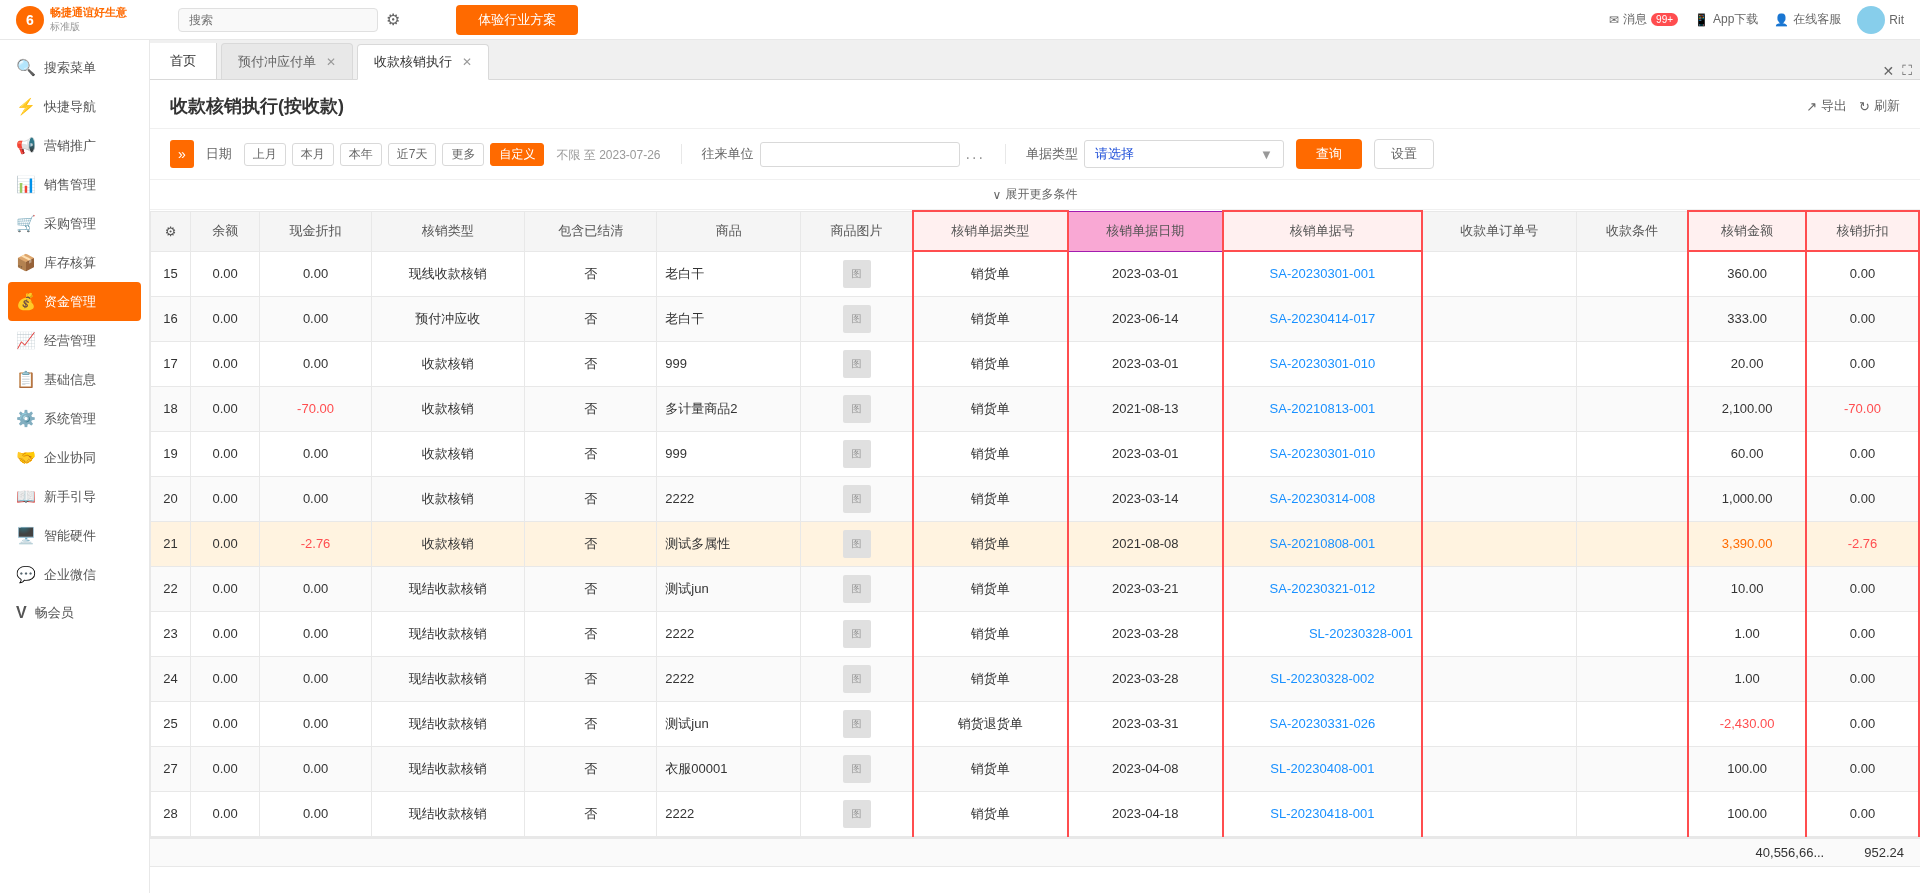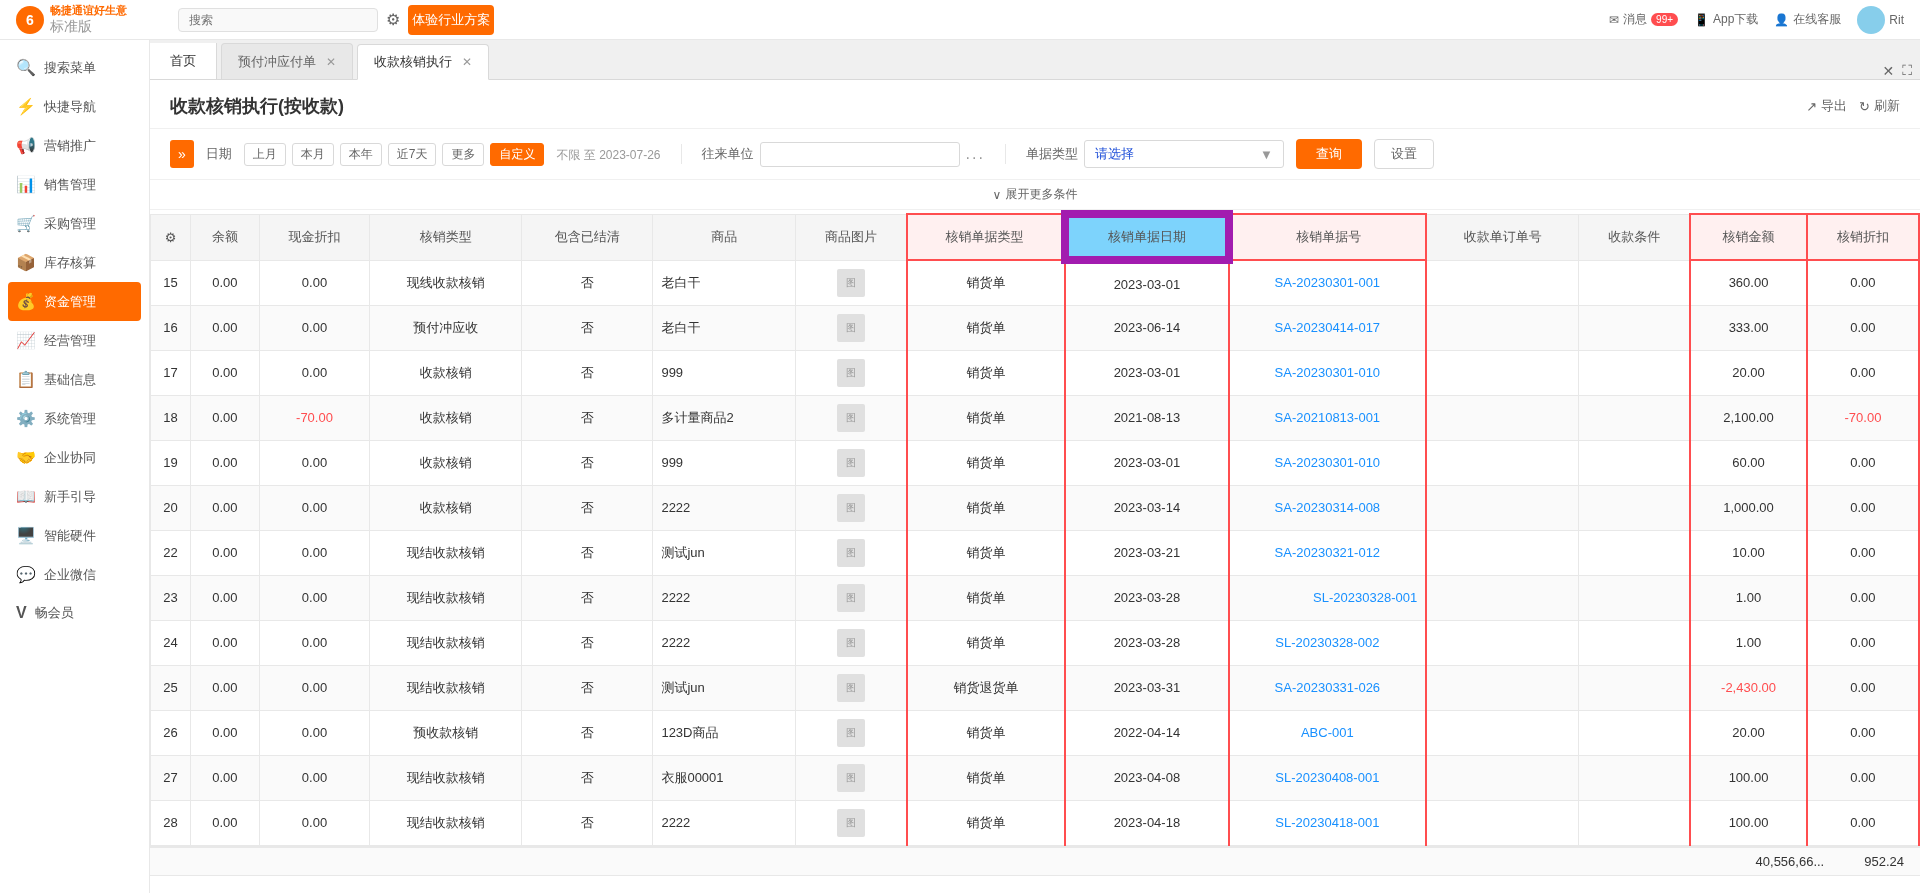--- a/index.html
+++ b/index.html
@@ -5,21 +5,21 @@
     * { box-sizing: border-box; margin: 0; padding: 0; }
     body { font-family: 'Microsoft YaHei', Arial, sans-serif; font-size: 13px; background: #f5f5f5; color: #333; overflow: hidden; height: 893px; }
 
     
     .top-bar { height: 40px; background: #fff; display: flex; align-items: center; padding: 0 16px; border-bottom: 1px solid #e8e8e8; gap: 12px; }
     .logo-area { display: flex; align-items: center; gap: 6px; width: 150px; }
     .logo-icon { width: 28px; height: 28px; background: #ff6a00; border-radius: 50%; display: flex; align-items: center; justify-content: center; color: white; font-weight: bold; font-size: 14px; }
     .top-center { flex: 1; display: flex; align-items: center; gap: 8px; }
     .search-bar { border: 1px solid #e0e0e0; border-radius: 4px; padding: 4px 10px; width: 200px; color: #999; background: #f9f9f9; font-size: 12px; }
     .settings-icon { color: #666; cursor: pointer; font-size: 16px; }
-    .orange-btn { background: #ff6a00; color: white; border: none; padding: 6px 4px; border-radius: 4px; cursor: pointer; font-size: 13px; }
+    .orange-btn { background: #ff6a00; color: white; border: none; padding: 6px 22px; border-radius: 4px; cursor: pointer; font-size: 13px; margin-left: 48px; }
     .top-right { display: flex; align-items: center; gap: 16px; margin-left: auto; }
     .top-right-item { display: flex; align-items: center; gap: 4px; color: #666; cursor: pointer; font-size: 12px; }
     .badge { background: #ff4d4f; color: white; border-radius: 10px; padding: 1px 5px; font-size: 10px; }
     .user-avatar { width: 28px; height: 28px; background: #87ceeb; border-radius: 50%; }
 
     
     .layout { display: flex; height: calc(893px - 40px); }
     .sidebar { width: 150px; background: white; border-right: 1px solid #e8e8e8; display: flex; flex-direction: column; padding-top: 8px; }
     .sidebar-item { display: flex; align-items: center; gap: 8px; padding: 10px 16px; cursor: pointer; color: #555; font-size: 13px; }
     .sidebar-item.active { background: #ff6a00; color: white; border-radius: 4px; margin: 0 8px; padding: 10px 8px; }
@@ -86,21 +86,21 @@
 </head>
 <body>
 
 <div class="top-bar">
   <div class="logo-area">
     <div class="logo-icon">
       <span>6</span>
     </div>
     <div>
       <div style="font-size:11px;color:#ff6a00;font-weight:bold;">畅捷通谊好生意</div>
-      <div style="font-size:14px;color:#999;">标准版</div>
+      <div style="font-size:10px;color:#999;">标准版</div>
     </div>
   </div>
   <div class="top-center">
     <input class="search-bar" readonly="" style="cursor: pointer;" placeholder="搜索">
     <span class="settings-icon">⚙</span>
     <button class="orange-btn">体验行业方案</button>
   </div>
   <div class="top-right">
     <div class="top-right-item">
       <span>✉</span>
@@ -276,21 +276,21 @@
           <thead>
             <tr>
               <th class="gear-cell">⚙</th>
               <th>余额</th>
               <th>现金折扣</th>
               <th>核销类型</th>
               <th>包含已结清</th>
               <th>商品</th>
               <th>商品图片</th>
               <th style="border:2px solid #ff4d4f;background:#fff0f0;">核销单据类型</th>
-              <th style="border:8px solid #a21caf;background:#7dd3fc;">核销单据日期</th>
+              <th style="border:1px solid #a21caf;background:#f9a8d4;">核销单据日期</th>
               <th style="border:2px solid #ff4d4f;background:#fff0f0;">核销单据号</th>
               <th>收款单订单号</th>
               <th>收款条件</th>
               <th style="border:2px solid #ff4d4f;background:#fff0f0;">核销金额</th>
               <th style="border:2px solid #ff4d4f;background:#fff0f0;">核销折扣</th>
             </tr>
           </thead>
           <tbody id="table-body">
           <tr>
     <td>15</td>
@@ -393,20 +393,38 @@
                   <div style="width:28px;height:28px;background:#e0e0e0;border-radius:2px;margin:auto;display:flex;align-items:center;justify-content:center;font-size:10px;color:#999;">图</div>
                 </td>
     <td style="border-left:2px solid #ff4d4f;border-right:2px solid #ff4d4f;">销货单</td>
     <td style="border-left:2px solid #ff4d4f;border-right:2px solid #ff4d4f;">2023-03-14</td>
     <td style="border-left:2px solid #ff4d4f;border-right:2px solid #ff4d4f;"><a class="link-text">SA-20230314-008</a></td>
     <td></td>
     <td></td>
     <td class="" style="border-left:2px solid #ff4d4f;border-right:2px solid #ff4d4f;">1,000.00</td>
     <td class="" style="border-left:2px solid #ff4d4f;border-right:2px solid #ff4d4f;">0.00</td>
   </tr>
+              <tr class="highlighted">
+    <td>21</td>
+    <td>0.00</td>
+    <td class="red-text">-2.76</td>
+    <td>收款核销</td>
+    <td>否</td>
+    <td class="left">测试多属性</td>
+    <td>
+                  <div style="width:28px;height:28px;background:#e0e0e0;border-radius:2px;margin:auto;display:flex;align-items:center;justify-content:center;font-size:10px;color:#999;">图</div>
+                </td>
+    <td style="border-left:2px solid #ff4d4f;border-right:2px solid #ff4d4f;">销货单</td>
+    <td style="border-left:2px solid #ff4d4f;border-right:2px solid #ff4d4f;">2021-08-08</td>
+    <td style="border-left:2px solid #ff4d4f;border-right:2px solid #ff4d4f;"><a class="link-text">SA-20210808-001</a></td>
+    <td></td>
+    <td></td>
+    <td class="orange-text" style="border-left:2px solid #ff4d4f;border-right:2px solid #ff4d4f;">3,390.00</td>
+    <td class="red-text" style="border-left:2px solid #ff4d4f;border-right:2px solid #ff4d4f;">-2.76</td>
+  </tr>
               <tr>
     <td>22</td>
     <td>0.00</td>
     <td class="">0.00</td>
     <td>现结收款核销</td>
     <td>否</td>
     <td class="left">测试jun</td>
     <td>
                   <div style="width:28px;height:28px;background:#e0e0e0;border-radius:2px;margin:auto;display:flex;align-items:center;justify-content:center;font-size:10px;color:#999;">图</div>
                 </td>
@@ -466,38 +484,20 @@
                 </td>
     <td style="border-left:2px solid #ff4d4f;border-right:2px solid #ff4d4f;">销货退货单</td>
     <td style="border-left:2px solid #ff4d4f;border-right:2px solid #ff4d4f;">2023-03-31</td>
     <td style="border-left:2px solid #ff4d4f;border-right:2px solid #ff4d4f;"><a class="link-text">SA-20230331-026</a></td>
     <td></td>
     <td></td>
     <td class="red-text" style="border-left:2px solid #ff4d4f;border-right:2px solid #ff4d4f;">-2,430.00</td>
     <td class="" style="border-left:2px solid #ff4d4f;border-right:2px solid #ff4d4f;">0.00</td>
   </tr>
               <tr>
-    <td>26</td>
-    <td>0.00</td>
-    <td class="">0.00</td>
-    <td>预收款核销</td>
-    <td>否</td>
-    <td class="left">123D商品</td>
-    <td>
-                  <div style="width:28px;height:28px;background:#e0e0e0;border-radius:2px;margin:auto;display:flex;align-items:center;justify-content:center;font-size:10px;color:#999;">图</div>
-                </td>
-    <td style="border-left:2px solid #ff4d4f;border-right:2px solid #ff4d4f;">销货单</td>
-    <td style="border-left:2px solid #ff4d4f;border-right:2px solid #ff4d4f;">2022-04-14</td>
-    <td style="border-left:2px solid #ff4d4f;border-right:2px solid #ff4d4f;"><a class="link-text">ABC-001</a></td>
-    <td></td>
-    <td></td>
-    <td class="" style="border-left:2px solid #ff4d4f;border-right:2px solid #ff4d4f;">20.00</td>
-    <td class="" style="border-left:2px solid #ff4d4f;border-right:2px solid #ff4d4f;">0.00</td>
-  </tr>
-              <tr>
     <td>27</td>
     <td>0.00</td>
     <td class="">0.00</td>
     <td>现结收款核销</td>
     <td>否</td>
     <td class="left">衣服00001</td>
     <td>
                   <div style="width:28px;height:28px;background:#e0e0e0;border-radius:2px;margin:auto;display:flex;align-items:center;justify-content:center;font-size:10px;color:#999;">图</div>
                 </td>
     <td style="border-left:2px solid #ff4d4f;border-right:2px solid #ff4d4f;">销货单</td>

